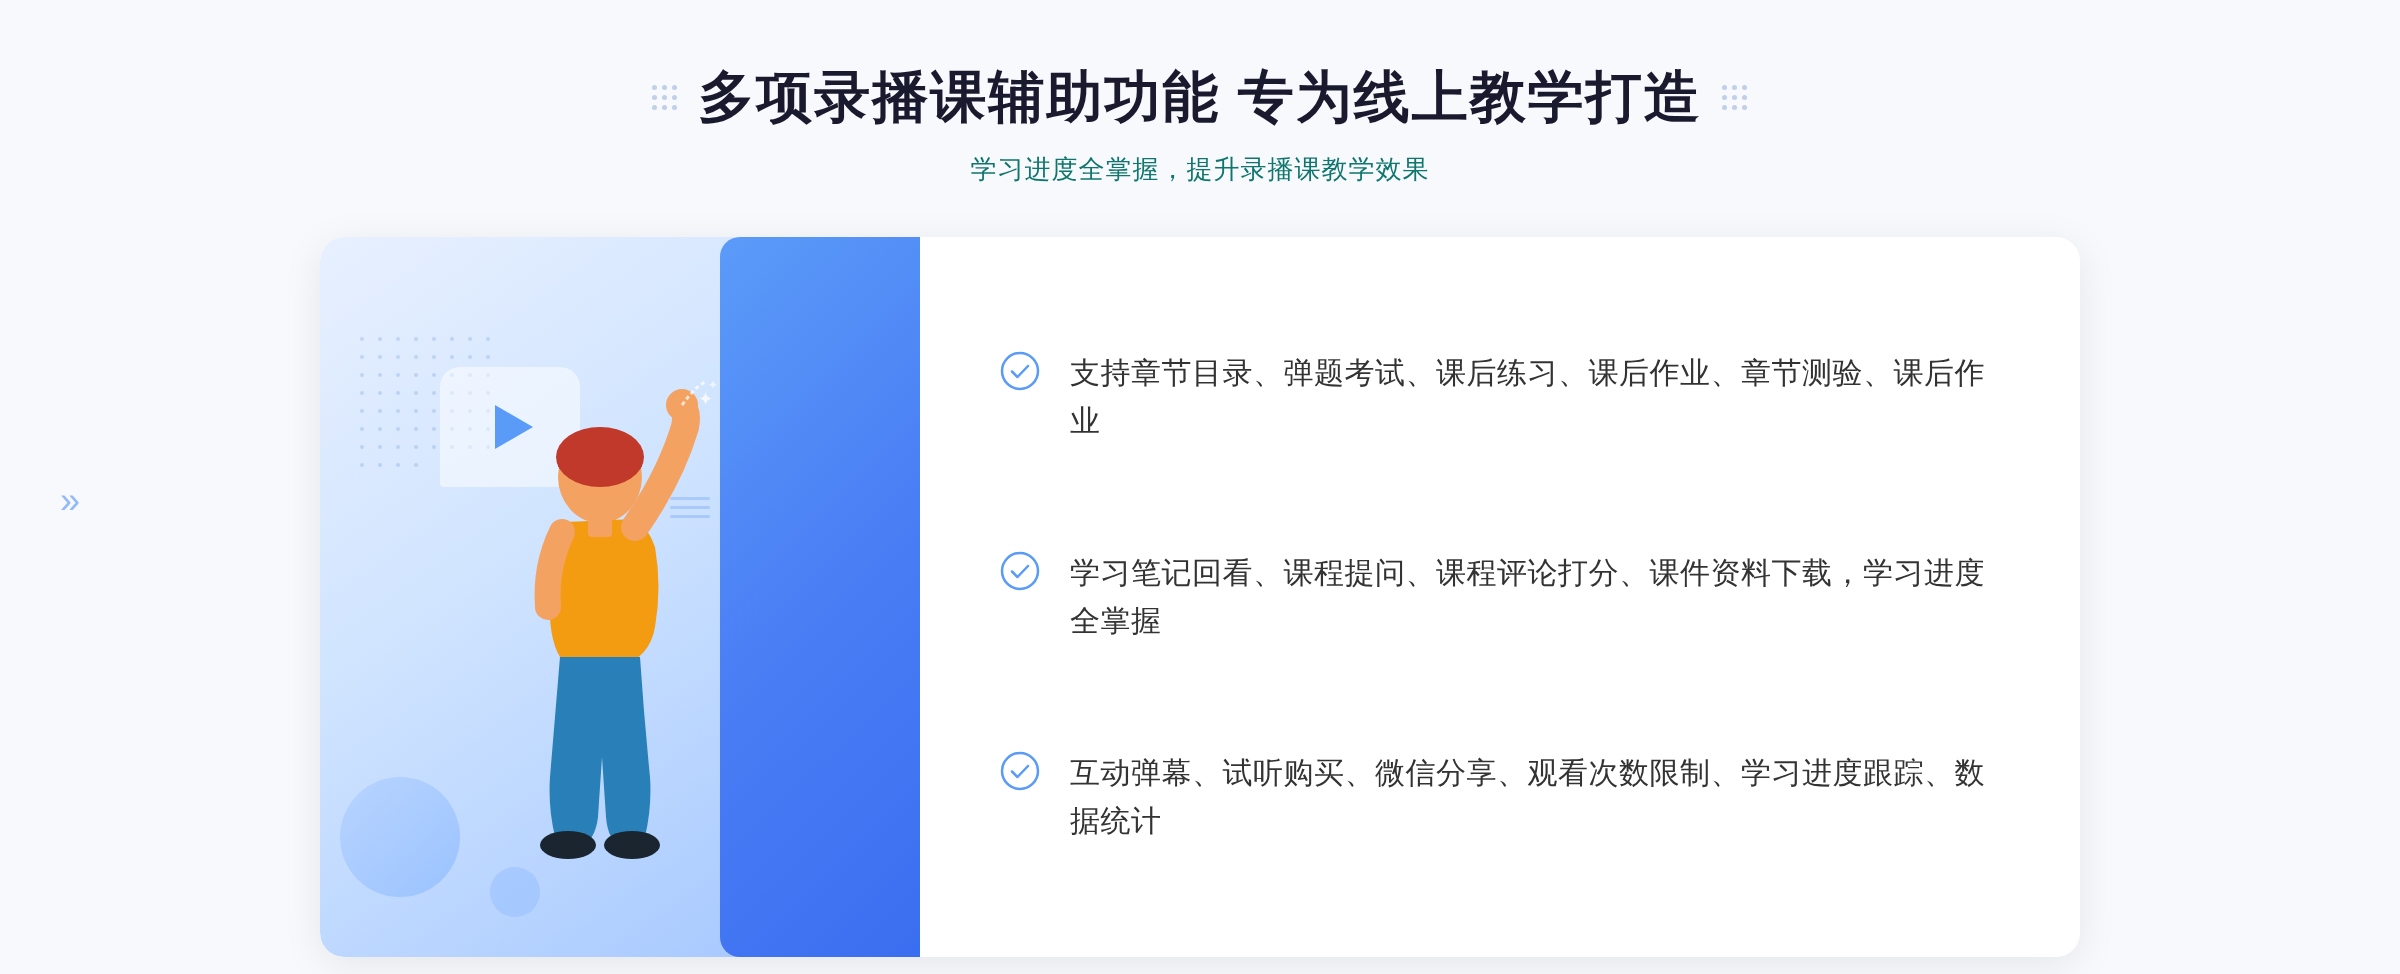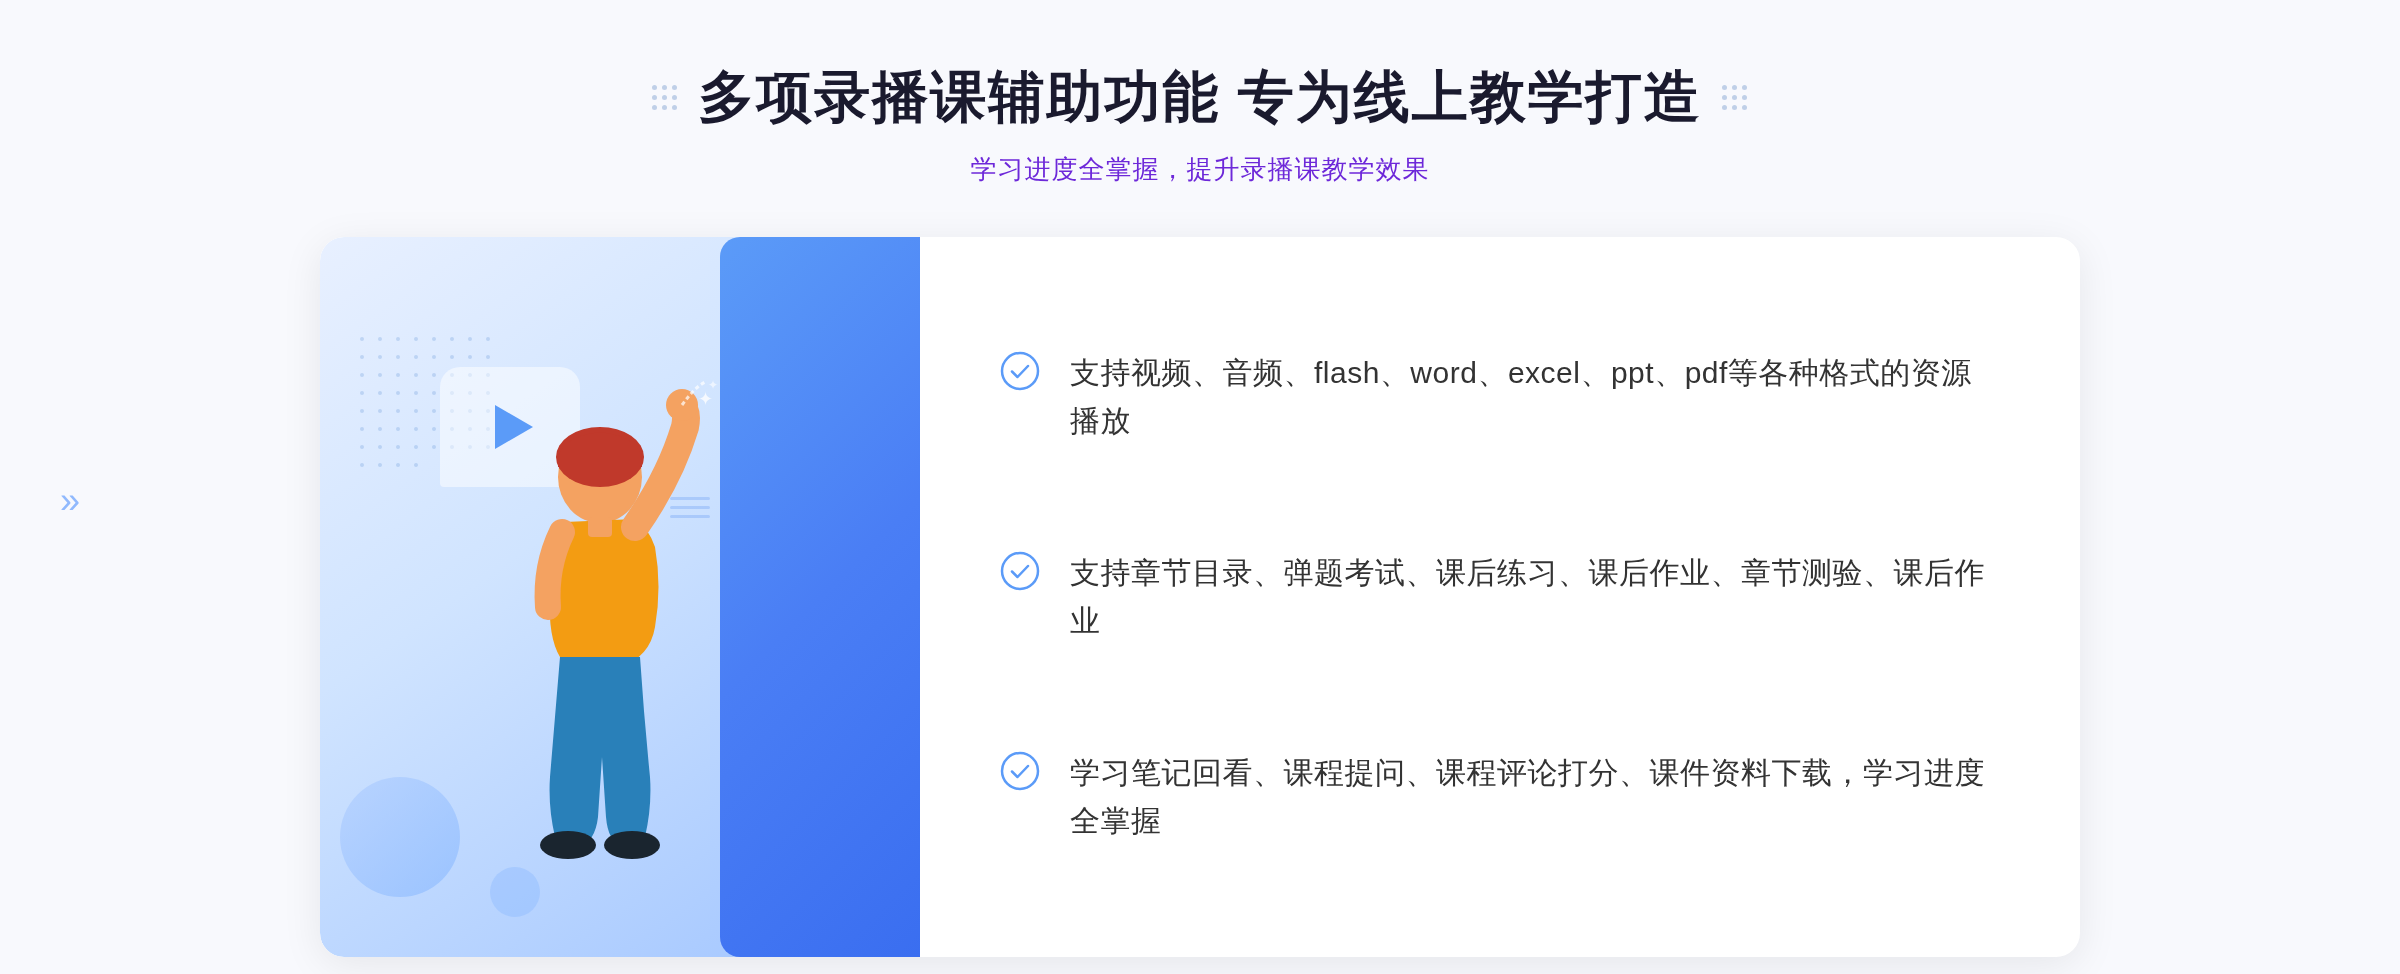--- a/index.html
+++ b/index.html
@@ -80,21 +80,21 @@
     .main-title {
       font-size: 56px;
       font-weight: 700;
       color: #1a1a2e;
       letter-spacing: 2px;
     }
 
     .subtitle {
       margin-top: 16px;
       font-size: 26px;
-      color: #6d28d9;
+      color: #0f766e;
       letter-spacing: 1px;
     }
 
     
     .content-card {
       margin-top: 50px;
       width: 1760px;
       height: 720px;
       background: #ffffff;
       border-radius: 24px;
@@ -404,29 +404,20 @@
           <path d="M282,28 Q295,10 305,5" stroke="#fff" stroke-width="3" stroke-dasharray="4,3" opacity="0.7" fill="none"></path>
 
           <text x="298" y="28" font-size="18" fill="#ffffff" opacity="0.8">✦</text>
           <text x="308" y="12" font-size="12" fill="#ffffff" opacity="0.6">✦</text>
         </svg>
       </div>
     </div>
 
     <div class="right-panel">
 
-      <div class="feature-item">
-        <div class="check-icon">
-          <svg viewBox="0 0 40 40" fill="none" xmlns="http://www.w3.org/2000/svg">
-            <circle cx="20" cy="20" r="18" stroke="#5b9bf8" stroke-width="2.5" fill="none"></circle>
-            <path d="M12 20.5 L17.5 26 L28 15" stroke="#5b9bf8" stroke-width="2.5" stroke-linecap="round" stroke-linejoin="round"></path>
-          </svg>
-        </div>
-        <span class="feature-text">支持视频、音频、flash、word、excel、ppt、pdf等各种格式的资源播放</span>
-      </div>
 
       <div class="feature-item">
         <div class="check-icon">
           <svg viewBox="0 0 40 40" fill="none" xmlns="http://www.w3.org/2000/svg">
             <circle cx="20" cy="20" r="18" stroke="#5b9bf8" stroke-width="2.5" fill="none"></circle>
             <path d="M12 20.5 L17.5 26 L28 15" stroke="#5b9bf8" stroke-width="2.5" stroke-linecap="round" stroke-linejoin="round"></path>
           </svg>
         </div>
         <span class="feature-text">支持章节目录、弹题考试、课后练习、课后作业、章节测验、课后作业</span>
       </div>
@@ -434,17 +425,26 @@
       <div class="feature-item">
         <div class="check-icon">
           <svg viewBox="0 0 40 40" fill="none" xmlns="http://www.w3.org/2000/svg">
             <circle cx="20" cy="20" r="18" stroke="#5b9bf8" stroke-width="2.5" fill="none"></circle>
             <path d="M12 20.5 L17.5 26 L28 15" stroke="#5b9bf8" stroke-width="2.5" stroke-linecap="round" stroke-linejoin="round"></path>
           </svg>
         </div>
         <span class="feature-text">学习笔记回看、课程提问、课程评论打分、课件资料下载，学习进度全掌握</span>
       </div>
 
+      <div class="feature-item">
+        <div class="check-icon">
+          <svg viewBox="0 0 40 40" fill="none" xmlns="http://www.w3.org/2000/svg">
+            <circle cx="20" cy="20" r="18" stroke="#5b9bf8" stroke-width="2.5" fill="none"></circle>
+            <path d="M12 20.5 L17.5 26 L28 15" stroke="#5b9bf8" stroke-width="2.5" stroke-linecap="round" stroke-linejoin="round"></path>
+          </svg>
+        </div>
+        <span class="feature-text">互动弹幕、试听购买、微信分享、观看次数限制、学习进度跟踪、数据统计</span>
+      </div>
 
     </div>
   </div>
 
 </div>
 
 </body></html>

